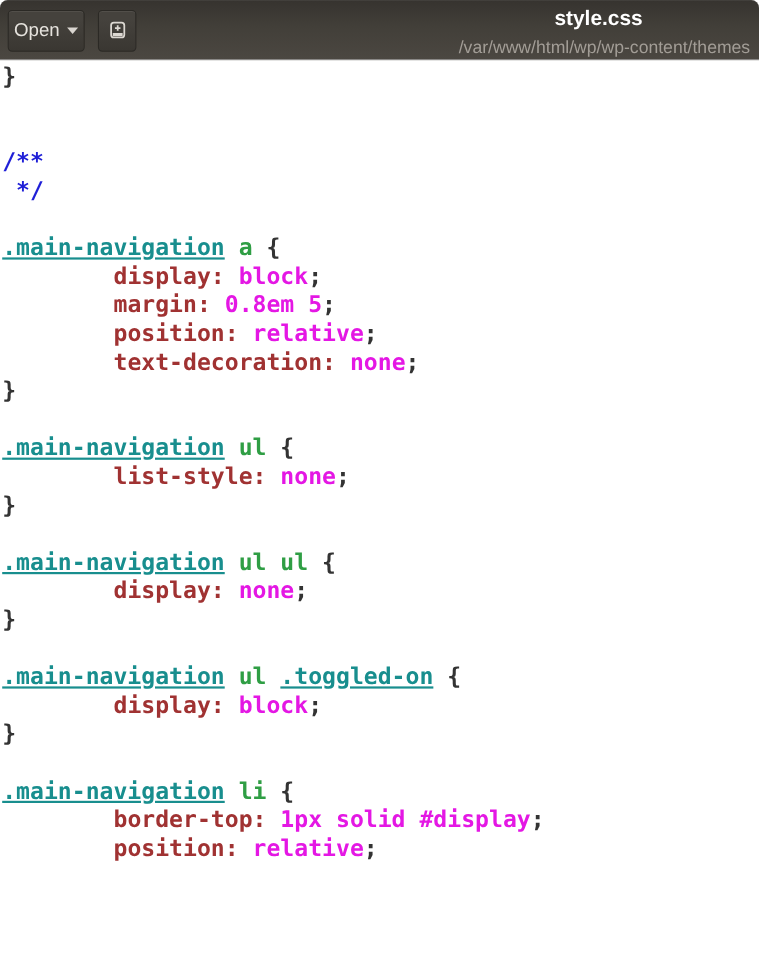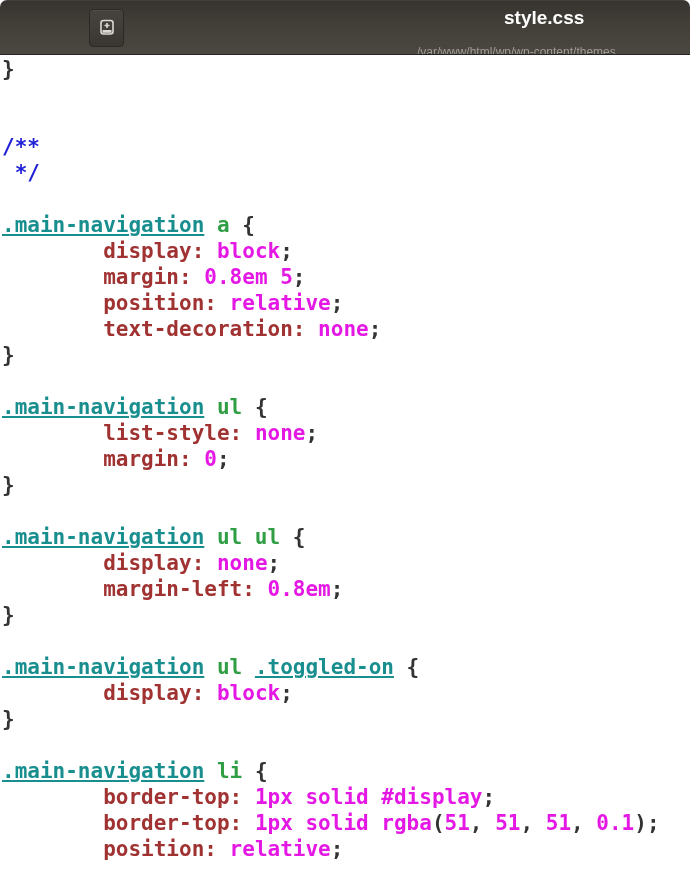--- a/index.html
+++ b/index.html
@@ -46,22 +46,22 @@
   .newdoc-btn { left: 89px; width: 35px; }
   .title {
     position: absolute;
     left: 504px; top: 7px;
     font-size: 19px; font-weight: bold;
     color: #ffffff;
     white-space: nowrap;
   }
   .subtitle {
     position: absolute;
-    left: 417px; top: 45px;
-    font-size: 12px;
+    left: 417px; top: 35px;
+    font-size: 16px;
     color: #a29d96;
     white-space: nowrap;
   }
 
   
   .editor {
     position: absolute;
     top: 55px; left: 0; right: 0; bottom: 0;
     background: #ffffff;
     padding: 1px 0 0 2px;
@@ -85,20 +85,24 @@
   .t-pr { color: var(--property); }
   .t-va { color: var(--value); }
 </style>
 </head>
 <body>
 
 <div class="window">
 
   <div class="headerbar">
 
+    <div class="hb-btn open-btn">
+      <span>Open</span>
+      <span class="caret"></span>
+    </div>
 
     <div class="hb-btn newdoc-btn">
       <svg width="20" height="20" viewBox="0 0 20 20">
         <rect x="4" y="2.5" width="12" height="13.5" rx="2.5" fill="none" stroke="#dcd8d2" stroke-width="1.6"></rect>
         <line x1="10" y1="5" x2="10" y2="10" stroke="#dcd8d2" stroke-width="1.6"></line>
         <line x1="7.5" y1="7.5" x2="12.5" y2="7.5" stroke="#dcd8d2" stroke-width="1.6"></line>
         <rect x="5.5" y="12" width="9" height="2.8" fill="#dcd8d2"></rect>
       </svg>
     </div>
 
@@ -115,31 +119,28 @@
       <div class="line"></div>
       <div class="line"><span class="t-sel">.main-navigation</span><span class="t-el"> a </span><span class="t-pu">{</span></div>
       <div class="line"><span class="t-pu">	</span><span class="t-pr">display: </span><span class="t-va">block</span><span class="t-pu">;</span></div>
       <div class="line"><span class="t-pu">	</span><span class="t-pr">margin: </span><span class="t-va">0.8em 5</span><span class="t-pu">;</span></div>
       <div class="line"><span class="t-pu">	</span><span class="t-pr">position: </span><span class="t-va">relative</span><span class="t-pu">;</span></div>
       <div class="line"><span class="t-pu">	</span><span class="t-pr">text-decoration: </span><span class="t-va">none</span><span class="t-pu">;</span></div>
       <div class="line"><span class="t-pu">}</span></div>
       <div class="line"></div>
       <div class="line"><span class="t-sel">.main-navigation</span><span class="t-el"> ul </span><span class="t-pu">{</span></div>
       <div class="line"><span class="t-pu">	</span><span class="t-pr">list-style: </span><span class="t-va">none</span><span class="t-pu">;</span></div>
-      <div class="line"><span class="t-pu">	</span><span class="t-pr">margin: </span><span class="t-va">0</span><span class="t-pu">;</span></div>
       <div class="line"><span class="t-pu">}</span></div>
       <div class="line"></div>
       <div class="line"><span class="t-sel">.main-navigation</span><span class="t-el"> ul ul </span><span class="t-pu">{</span></div>
       <div class="line"><span class="t-pu">	</span><span class="t-pr">display: </span><span class="t-va">none</span><span class="t-pu">;</span></div>
-      <div class="line"><span class="t-pu">	</span><span class="t-pr">margin-left: </span><span class="t-va">0.8em</span><span class="t-pu">;</span></div>
       <div class="line"><span class="t-pu">}</span></div>
       <div class="line"></div>
       <div class="line"><span class="t-sel">.main-navigation</span><span class="t-el"> ul </span><span class="t-sel">.toggled-on</span><span class="t-pu"> {</span></div>
       <div class="line"><span class="t-pu">	</span><span class="t-pr">display: </span><span class="t-va">block</span><span class="t-pu">;</span></div>
       <div class="line"><span class="t-pu">}</span></div>
       <div class="line"></div>
       <div class="line"><span class="t-sel">.main-navigation</span><span class="t-el"> li </span><span class="t-pu">{</span></div>
       <div class="line"><span class="t-pu">	</span><span class="t-pr">border-top: </span><span class="t-va">1px solid #display</span><span class="t-pu">;</span></div>
-      <div class="line"><span class="t-pu">	</span><span class="t-pr">border-top: </span><span class="t-va">1px solid rgba</span><span class="t-pu">(</span><span class="t-va">51</span><span class="t-pu">, </span><span class="t-va">51</span><span class="t-pu">, </span><span class="t-va">51</span><span class="t-pu">, </span><span class="t-va">0.1</span><span class="t-pu">);</span></div>
       <div class="line"><span class="t-pu">	</span><span class="t-pr">position: </span><span class="t-va">relative</span><span class="t-pu">;</span></div>
     </div>
 
 </div>
 
 </body></html>

